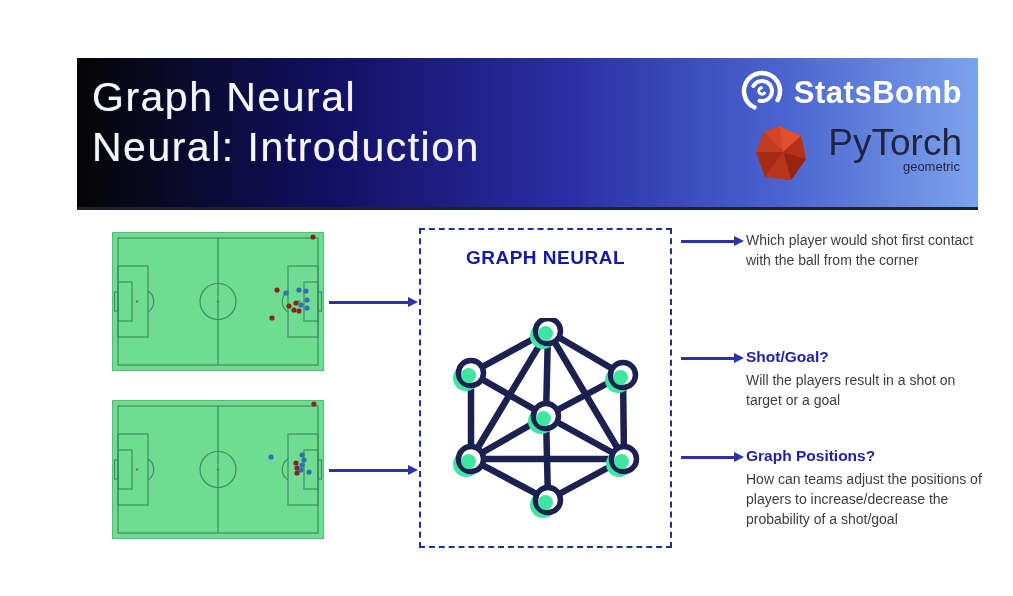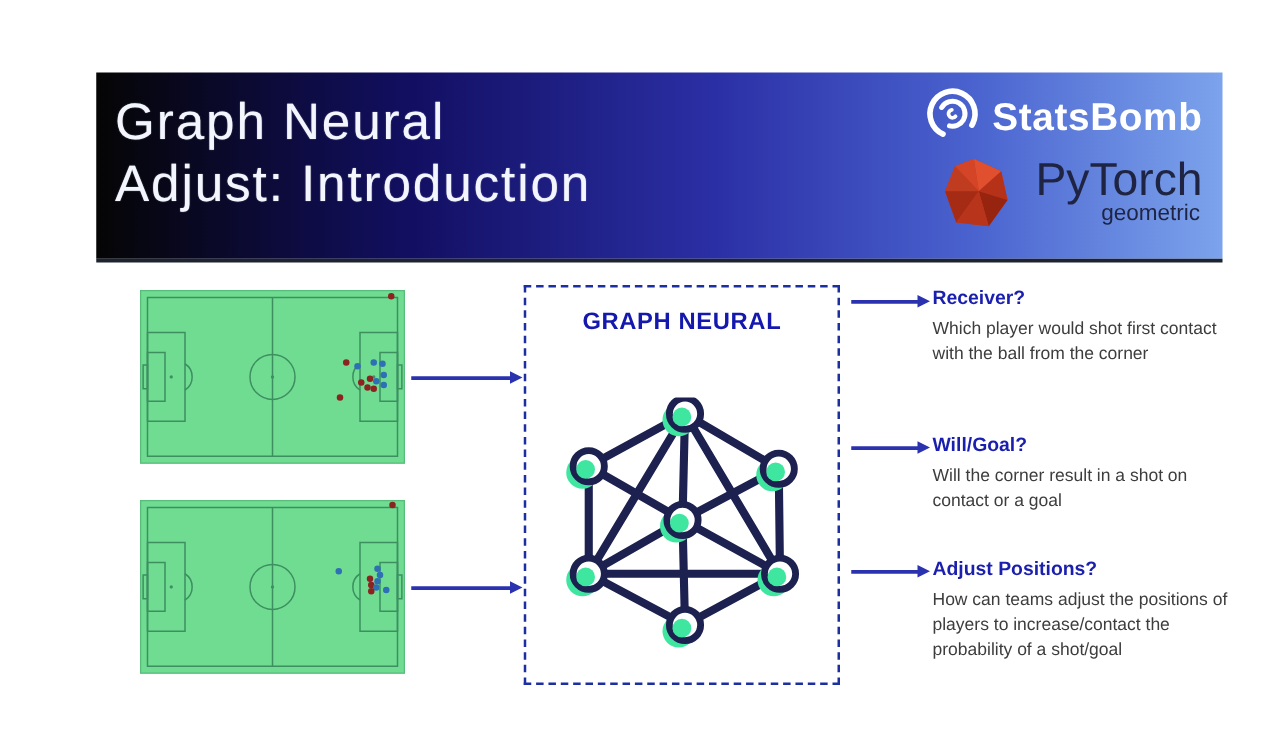--- a/index.html
+++ b/index.html
@@ -16,21 +16,21 @@
     position:absolute; left:15px; top:14px;
     color:#f4f6ff; font-size:41px; line-height:1.22; letter-spacing:1.5px;
     font-weight:400; text-shadow:0 0 1px rgba(255,255,255,.6);
   }
   .logos{position:absolute; right:16px; top:10px; display:flex; flex-direction:column; align-items:flex-end;}
   .sb-row{display:flex; align-items:center; gap:9px;}
   .sb-text{color:#ffffff; font-weight:bold; font-size:31px; letter-spacing:.5px;}
   .pt-row{display:flex; align-items:flex-start; gap:19px; margin-top:6px;}
   .pt-texts{display:flex; flex-direction:column; align-items:flex-end;}
   .pt-text{color:#1e2442; font-size:37px; line-height:1; font-weight:400;}
-  .pt-sub{color:#1e2442; font-size:18px; margin-top:-2px; margin-right:2px;}
+  .pt-sub{color:#1e2442; font-size:13px; margin-top:-2px; margin-right:2px;}
 
   
   .pitch{width:212px; height:139px;}
   .pitch svg{display:block;}
 
   
   .gnn-box{
     left:395px; top:228px; width:253px; height:320px;
     border:2px dashed #1c2fa0; box-sizing:border-box; background:#ffffff;
   }
@@ -51,21 +51,21 @@
   .annot{left:722px; width:240px;}
   .annot-title{color:#1b1fae; font-weight:bold; font-size:15.5px; margin:0 0 4px 0;}
   .annot-body{color:#3d3d3d; font-size:14px; line-height:1.43; margin:0;}
 </style>
 </head>
 <body>
 
 <div class="abs banner">
   <div class="banner-title">
     <div>Graph Neural</div>
-    <div>Adjust: Introduction</div>
+    <div>Neural: Introduction</div>
   </div>
 
   <div class="logos">
     <div class="sb-row">
       <span>
         <svg width="46" height="46" viewBox="0 0 46 46">
           <circle cx="23" cy="23" r="18" fill="none" stroke="#ffffff" stroke-width="4.5" stroke-linecap="round" stroke-dasharray="86 28" transform="rotate(115 23 23)"></circle>
           <circle cx="23" cy="23" r="10" fill="none" stroke="#ffffff" stroke-width="4" stroke-linecap="round" stroke-dasharray="44 19" transform="rotate(210 23 23)"></circle>
           <circle cx="23" cy="23" r="3.2" fill="none" stroke="#ffffff" stroke-width="3" stroke-linecap="round" stroke-dasharray="12 8" transform="rotate(40 23 23)"></circle>
         </svg>
@@ -210,25 +210,24 @@
       <circle cx="127" cy="182" r="12.5" fill="#ffffff" stroke="#1c2150" stroke-width="5.5"></circle>
       <circle cx="124.5" cy="184.5" r="7.5" fill="#3fe6a0"></circle>
     </svg>
 </div>
 
 <div class="abs arrow" style="left:657px; top:240px; width:54px;"></div>
 <div class="abs arrow" style="left:657px; top:357px; width:54px;"></div>
 <div class="abs arrow" style="left:657px; top:456px; width:54px;"></div>
 
 <div class="abs annot" style="top:230px;">
-  <p class="annot-title">Receiver?</p>
   <p class="annot-body">Which player would shot first contact with the ball from the corner</p>
 </div>
 
 <div class="abs annot" style="top:348px;">
-  <p class="annot-title">Will/Goal?</p>
-  <p class="annot-body">Will the corner result in a shot on contact or a goal</p>
+  <p class="annot-title">Shot/Goal?</p>
+  <p class="annot-body">Will the players result in a shot on target or a goal</p>
 </div>
 
 <div class="abs annot" style="top:447px;">
-  <p class="annot-title">Adjust Positions?</p>
-  <p class="annot-body">How can teams adjust the positions of players to increase/contact the probability of a shot/goal</p>
+  <p class="annot-title">Graph Positions?</p>
+  <p class="annot-body">How can teams adjust the positions of players to increase/decrease the probability of a shot/goal</p>
 </div>
 
 </body></html>

